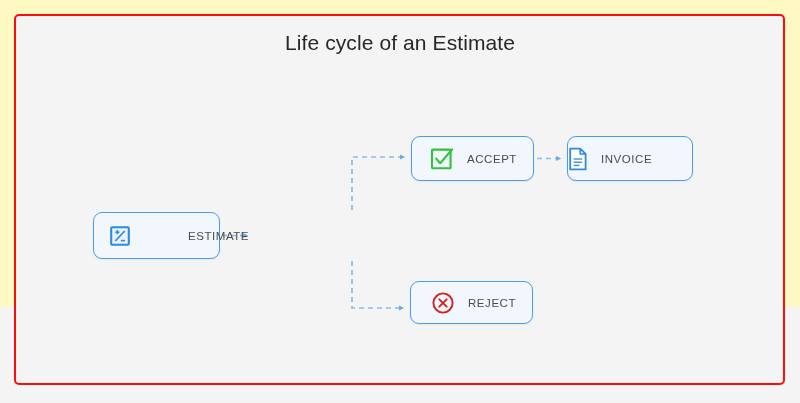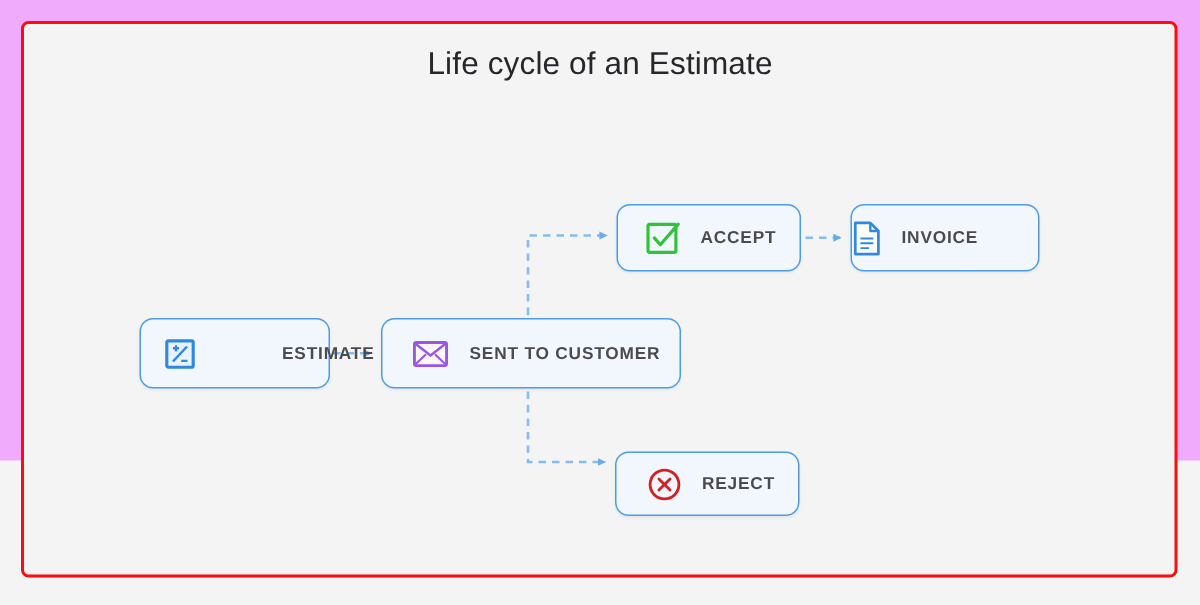--- a/index.html
+++ b/index.html
@@ -11,21 +11,21 @@
     height: 403px;
     background: #f4f4f4;
     font-family: "Liberation Sans", sans-serif;
     overflow: hidden;
   }
 
   #canvas {
     position: relative;
     width: 800px;
     height: 307px;
-    background: #f0abfc;
+    background: #fef9c3;
   }
 
   
   #red-frame {
     position: absolute;
     left: 14px;
     top: 14px;
     width: 771px;
     height: 371px;
     box-sizing: border-box;
@@ -63,21 +63,21 @@
     display: flex;
     align-items: center;
     justify-content: center;
     flex: 0 0 auto;
   }
   .node .node-label {
     font-size: 11.5px;
     color: #4b4b4d;
     letter-spacing: 0.55px;
     white-space: nowrap;
-    font-weight: 700;
+    font-weight: 400;
   }
 
   #node-estimate {
     left: 93px; top: 212px; width: 127px; height: 47px;
     padding-left: 15px;
     gap: 44px;
   }
   #node-estimate .node-label { margin-left: 13px; }
 
   #node-sent {
@@ -91,21 +91,21 @@
     padding-left: 18px;
   }
   #node-accept .node-label { margin-left: 13px; }
 
   #node-invoice {
     left: 567px; top: 136px; width: 126px; height: 45px;
   }
   #node-invoice .node-label { margin-left: 13px; }
 
   #node-reject {
-    left: 410px; top: 301px; width: 123px; height: 43px;
+    left: 410px; top: 281px; width: 123px; height: 43px;
     padding-left: 20px;
   }
   #node-reject .node-label { margin-left: 13px; }
 
   
   #connectors {
     position: absolute;
     left: 0; top: 0;
     width: 800px; height: 403px;
     pointer-events: none;
@@ -150,30 +150,20 @@
         <rect x="2.2" y="2.2" width="17.6" height="17.6" rx="1" fill="#eaf3fd" stroke="#2f89e0" stroke-width="2.1"></rect>
         <line x1="6.3" y1="16" x2="15.7" y2="6" stroke="#2f89e0" stroke-width="1.7"></line>
         <line x1="6.3" y1="7.2" x2="10.4" y2="7.2" stroke="#2f89e0" stroke-width="1.6"></line>
         <line x1="8.35" y1="5.15" x2="8.35" y2="9.25" stroke="#2f89e0" stroke-width="1.6"></line>
         <line x1="11.8" y1="15.6" x2="16" y2="15.6" stroke="#2f89e0" stroke-width="1.6"></line>
       </svg>
     </span>
     <span class="node-label">ESTIMATE</span>
   </div>
 
-  <div class="node" id="node-sent">
-    <span class="node-icon">
-      <svg width="24" height="20" viewBox="0 0 24 20">
-        <rect x="1.3" y="2.3" width="21.4" height="15.4" rx="1.2" fill="#fbf7ff" stroke="#9b55e6" stroke-width="1.9"></rect>
-        <path d="M2.2,3.3 L12,11 L21.8,3.3" fill="none" stroke="#9b55e6" stroke-width="1.6"></path>
-        <path d="M2.2,16.7 L9,10.2 M21.8,16.7 L15,10.2" fill="none" stroke="#9b55e6" stroke-width="1.4"></path>
-      </svg>
-    </span>
-    <span class="node-label">SENT TO CUSTOMER</span>
-  </div>
 
   <div class="node" id="node-accept">
     <span class="node-icon">
       <svg width="24" height="24" viewBox="0 0 24 24">
         <rect x="2" y="2.6" width="18.6" height="18.6" rx="0.8" fill="none" stroke="#2fc23a" stroke-width="2.1"></rect>
         <path d="M6.2,11.6 L10.2,16.2 L22.2,2.4" fill="none" stroke="#2fc23a" stroke-width="2.1" stroke-linecap="round" stroke-linejoin="round"></path>
       </svg>
     </span>
     <span class="node-label">ACCEPT</span>
   </div>

